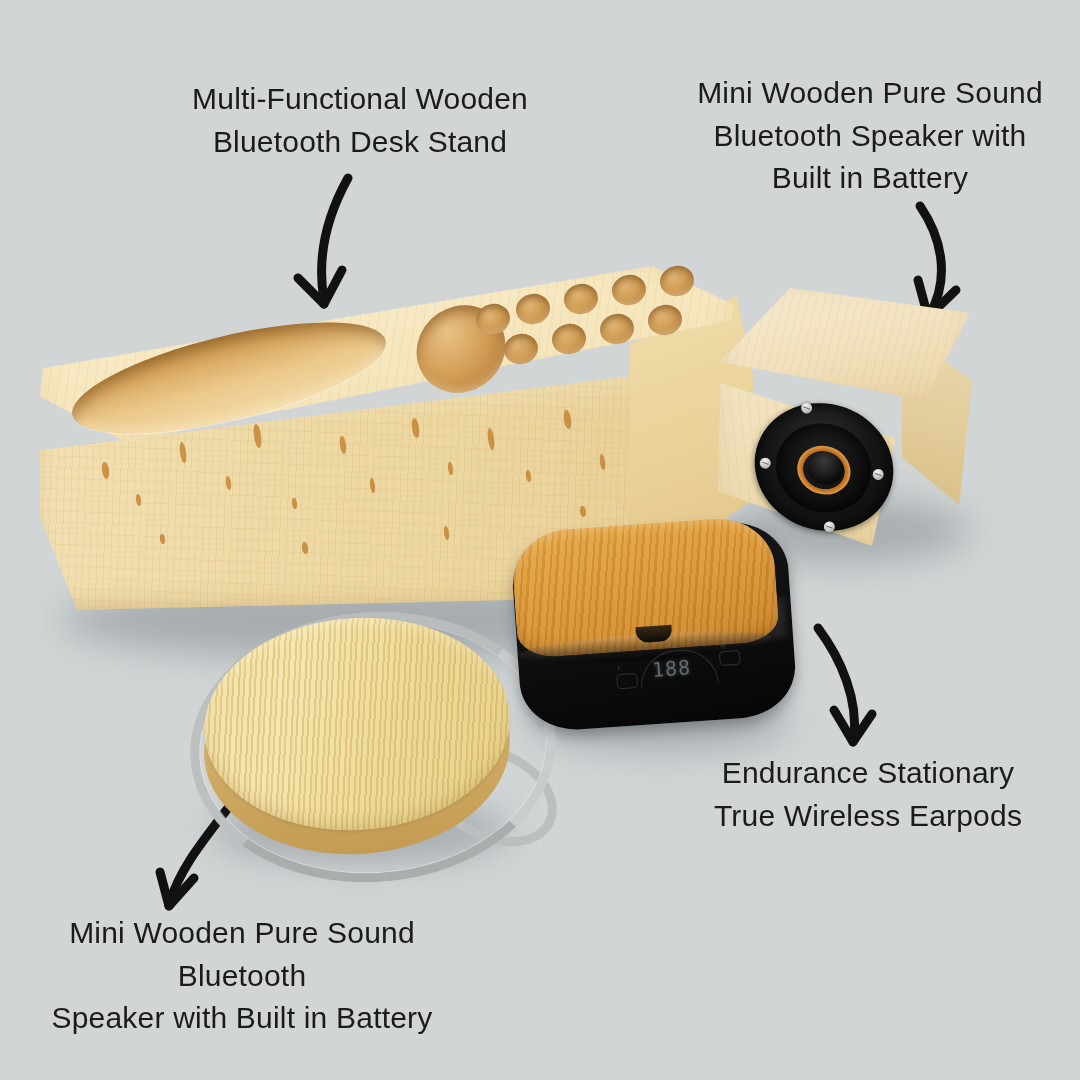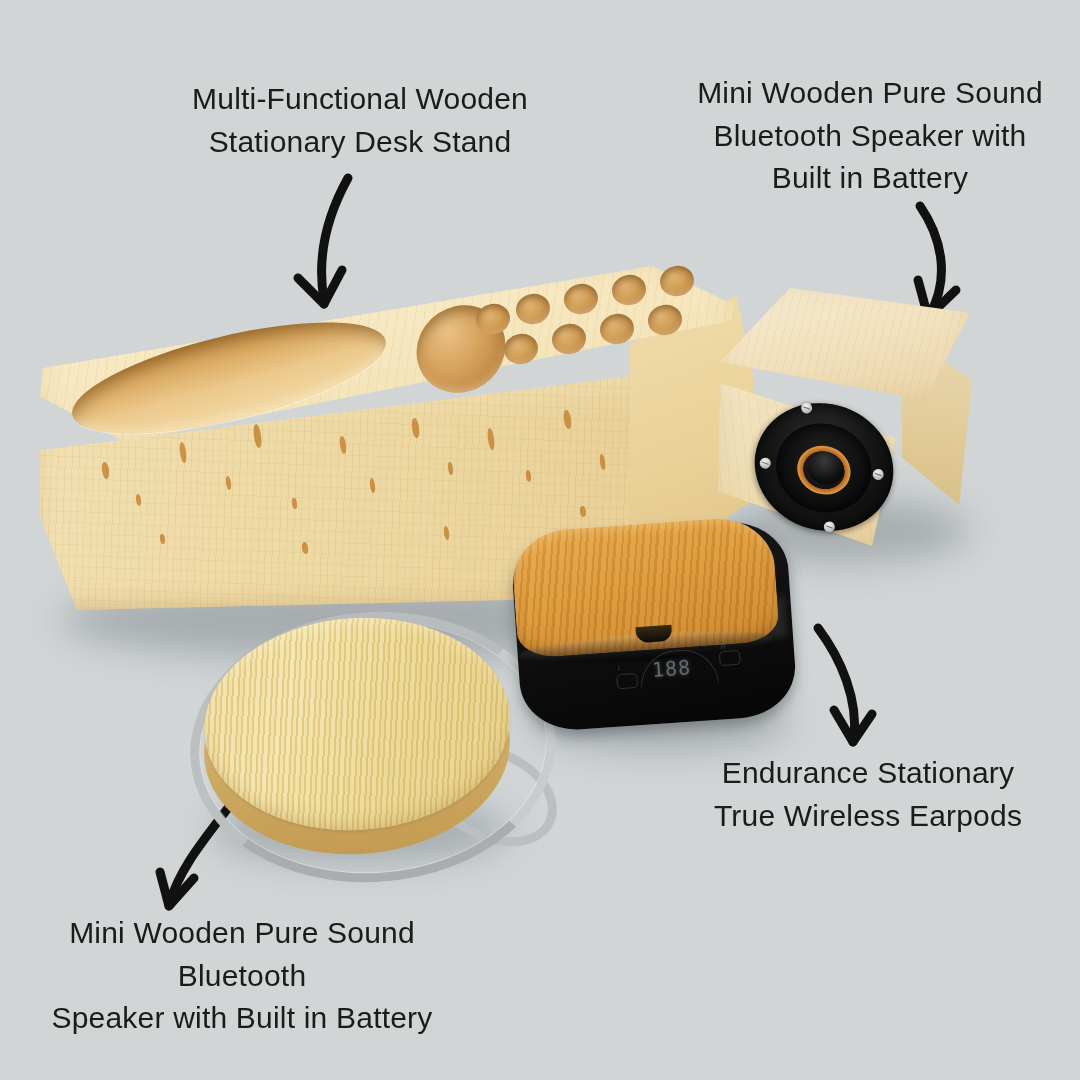--- a/index.html
+++ b/index.html
@@ -502,21 +502,21 @@
 
   <div class="arrow" style="left:136px; top:802px; width:128px; height:120px;">
     <svg width="128" height="120" viewBox="0 0 128 120">
       <path d="M92 6 C 68 38, 44 66, 34 100" stroke-width="9"></path>
       <path d="M33 104 L 24 70" stroke-width="9"></path>
       <path d="M33 104 L 58 76" stroke-width="9"></path>
     </svg>
   </div>
 
   <div class="caption" id="cap-desk-stand">Multi-Functional Wooden
-Stationary Desk Stand</div>
+Bluetooth Desk Stand</div>
   <div class="caption" id="cap-cube-speaker">Mini Wooden Pure Sound
 Bluetooth Speaker with
 Built in Battery</div>
   <div class="caption" id="cap-earpods">Endurance Stationary
 True Wireless Earpods</div>
   <div class="caption" id="cap-round-speaker">Mini Wooden Pure Sound Bluetooth
 Speaker with Built in Battery</div>
 
 </div>
 

